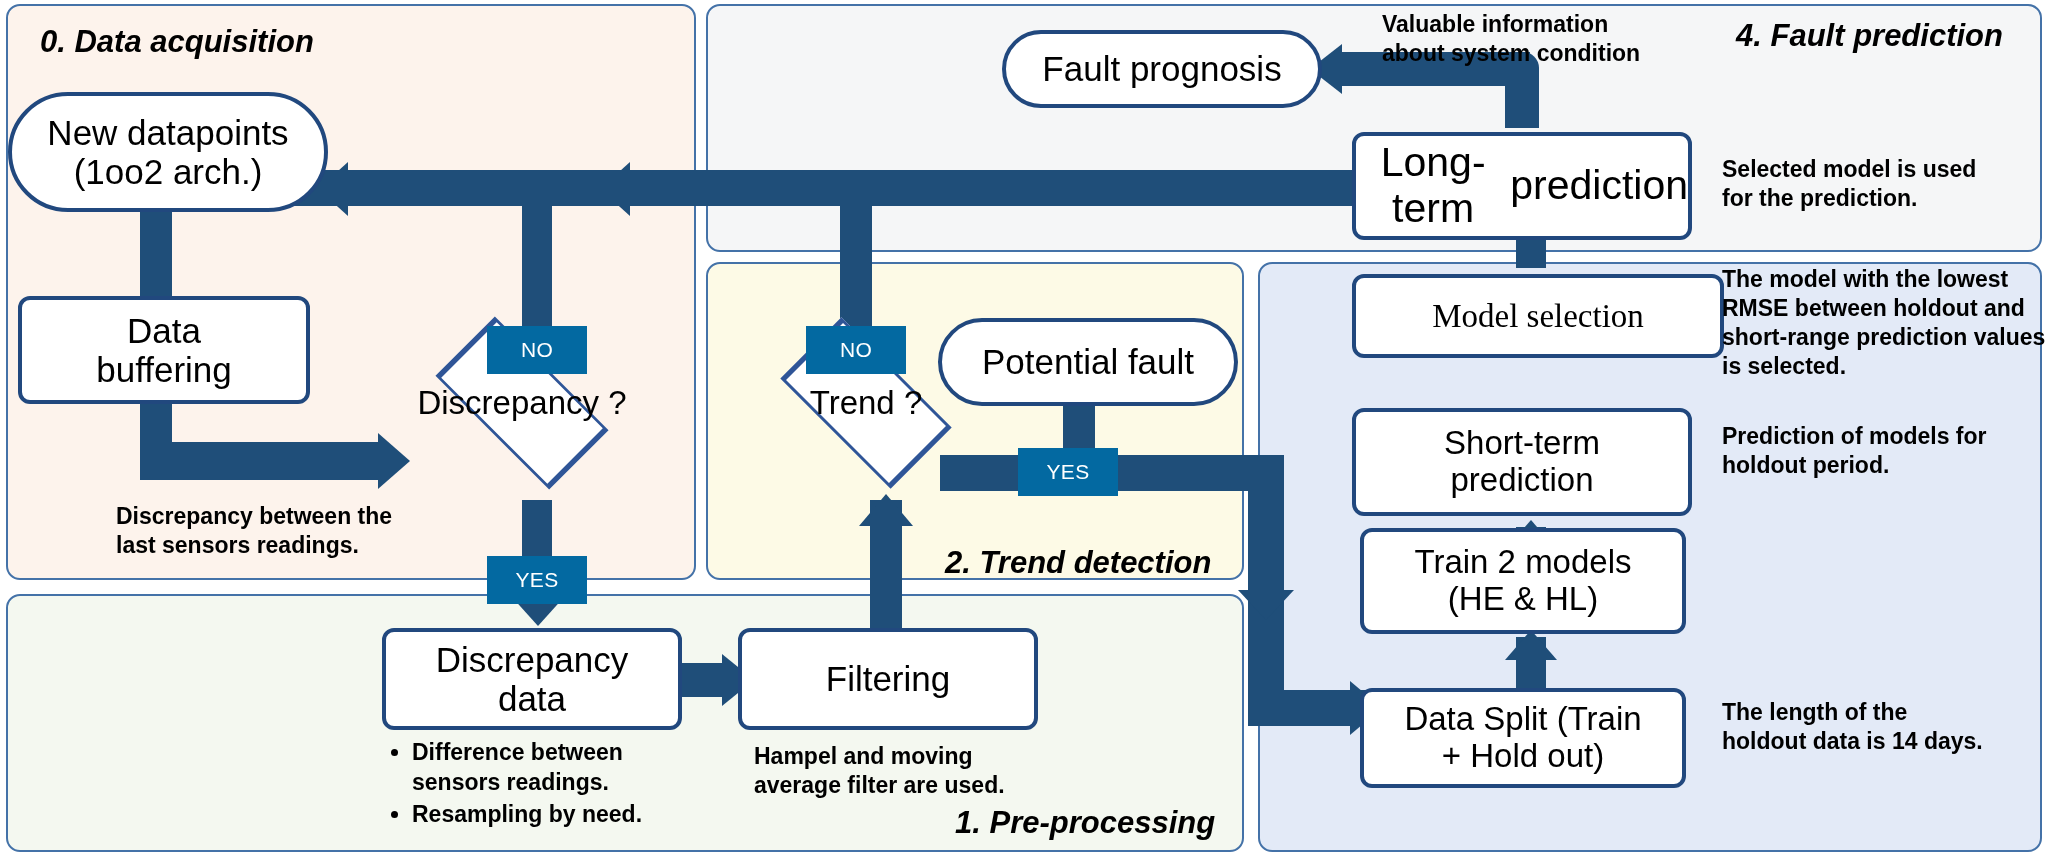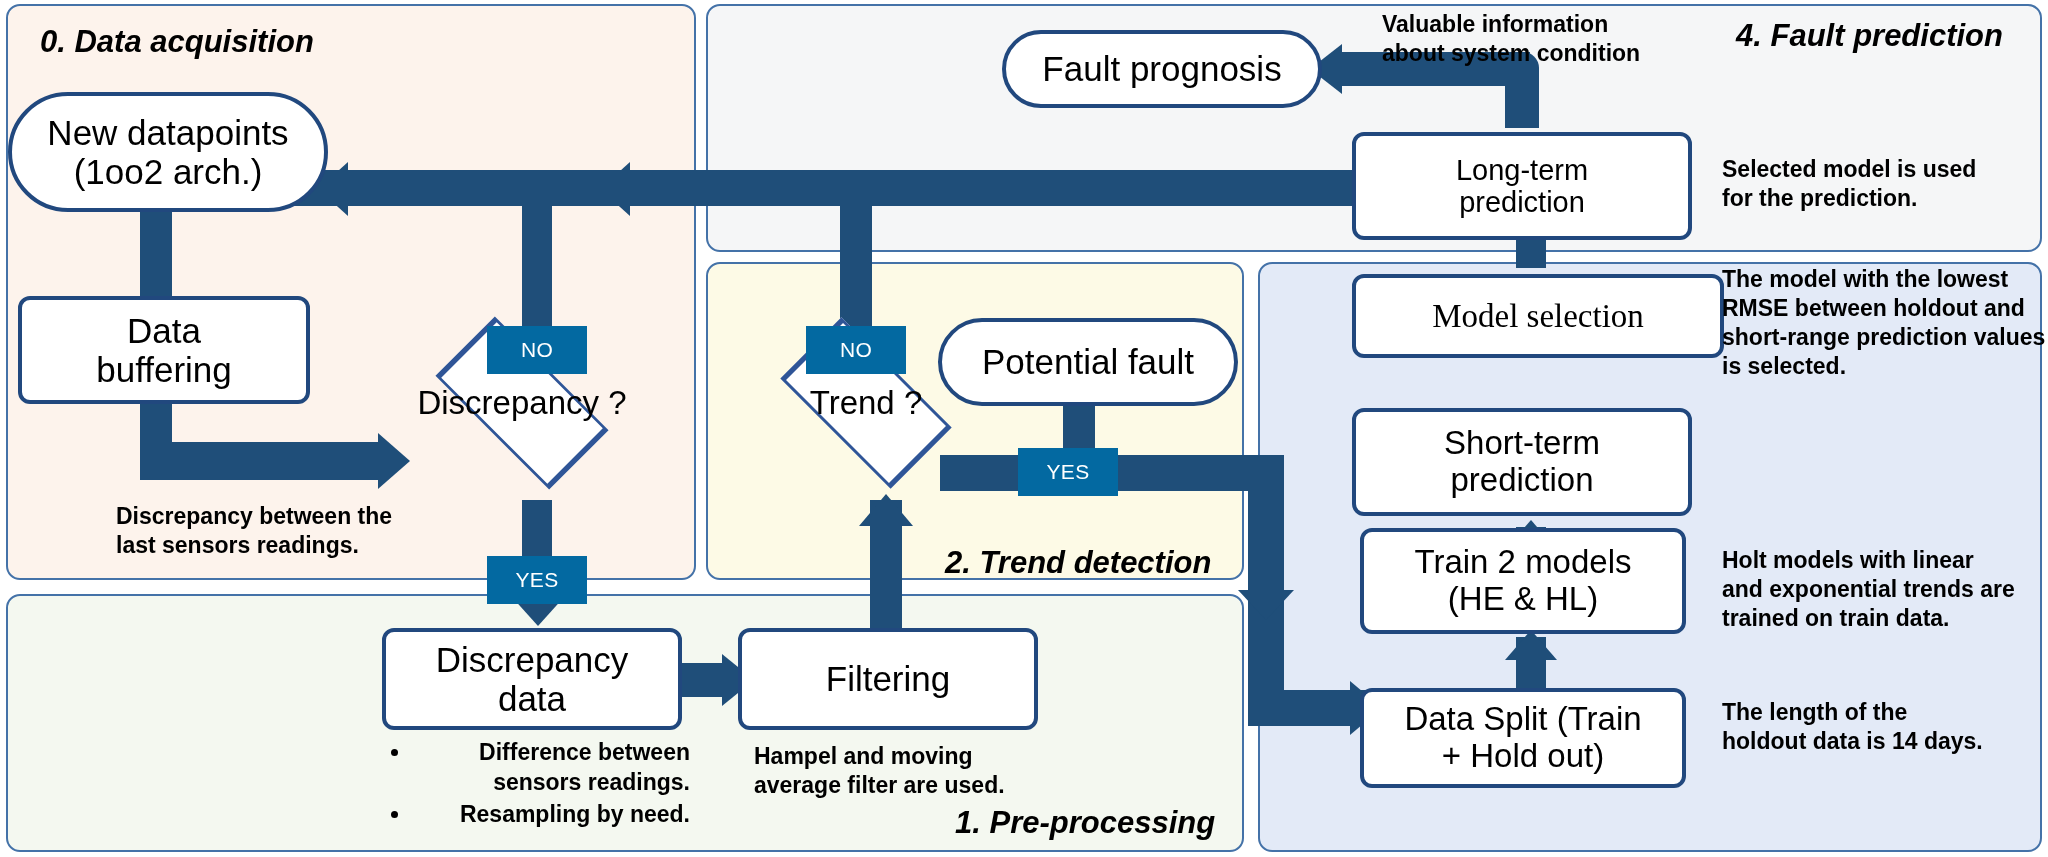--- a/index.html
+++ b/index.html
@@ -33,21 +33,21 @@
   .arr-down{border-left:26px solid transparent;border-right:26px solid transparent;border-top:26px solid #1f4e79;}
 
   
   .elabel{position:absolute;background:#0369a1;color:#fff;font-size:21px;font-weight:normal;
           display:flex;align-items:center;justify-content:center;letter-spacing:.3px;}
 
   
   .note{position:absolute;color:#000;font-weight:bold;line-height:1.26;white-space:pre-line;}
   .bullets{position:absolute;color:#000;font-weight:bold;line-height:1.3;}
   .bullets ul{margin:0;padding-left:22px;list-style:disc;}
-  .bullets li{margin:0 0 2px 0;text-align:right;}
+  .bullets li{margin:0 0 2px 0;}
 </style>
 </head>
 <body>
 
 <div id="stage">
 
   <div class="panel" style="left:6px;top:4px;width:690px;height:576px;background:#fdf3ec;"></div>
   <div class="panel" style="left:6px;top:594px;width:1238px;height:258px;background:#f4f8f0;"></div>
   <div class="panel" style="left:706px;top:262px;width:538px;height:318px;background:#fdfae6;"></div>
   <div class="panel" style="left:1258px;top:262px;width:784px;height:590px;background:#e3eaf7;"></div>
@@ -179,41 +179,40 @@
 
   <div class="node rect" style="left:1352px;top:408px;width:340px;height:108px;flex-direction:column;font-size:33px;">
     <span>Short-term</span>
     <span>prediction</span>
   </div>
 
   <div class="node rect" style="left:1352px;top:274px;width:372px;height:84px;font-size:33px;font-family:Liberation Serif, serif;">
     <span>Model selection</span>
   </div>
 
-  <div class="node rect" style="left:1352px;top:132px;width:340px;height:108px;flex-direction:column;font-size:29px;">
+  <div class="node rect" style="left:1352px;top:132px;width:340px;height:108px;flex-direction:row;font-size:41px;">
     <span>Long-term</span>
     <span>prediction</span>
   </div>
 
   <div class="node pill" style="left:1002px;top:30px;width:320px;height:78px;font-size:35px;">
     <span>Fault prognosis</span>
   </div>
 
   <div class="note" style="left:1382px;top:10px;font-size:23px;">Valuable information
 about system condition</div>
 
   <div class="note" style="left:1722px;top:155px;font-size:23px;">Selected model is used
 for the prediction.</div>
 
   <div class="note" style="left:1722px;top:265px;font-size:23px;">The model with the lowest
 RMSE between holdout and
 short-range prediction values
 is selected.</div>
 
-
-  <div class="note" style="left:1722px;top:546px;font-size:23px;">Holt models with linear
-and exponential trends are
-trained on train data.</div>
+  <div class="note" style="left:1722px;top:422px;font-size:23px;">Prediction of models for
+holdout period.</div>
+
 
   <div class="note" style="left:1722px;top:698px;font-size:23px;">The length of the
 holdout data is 14 days.</div>
 
 </div>
 
 </body></html>

